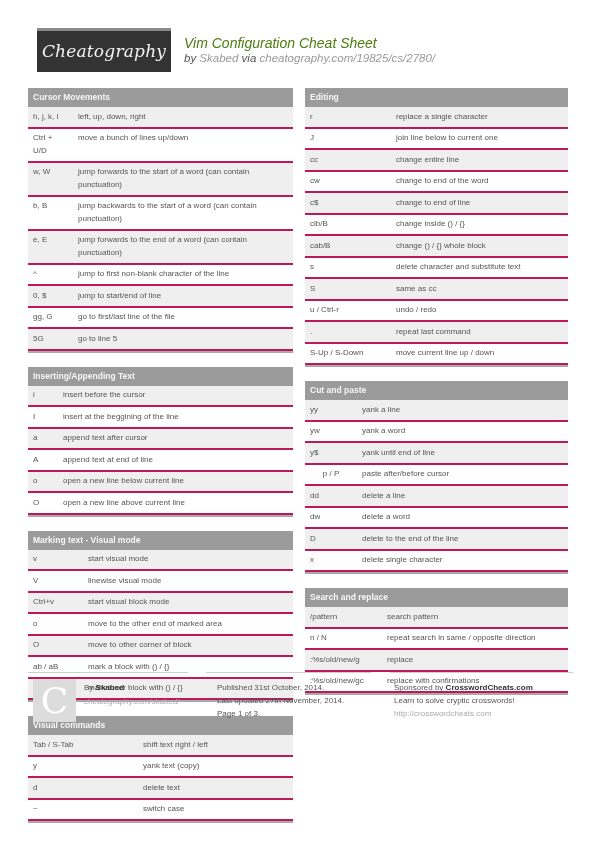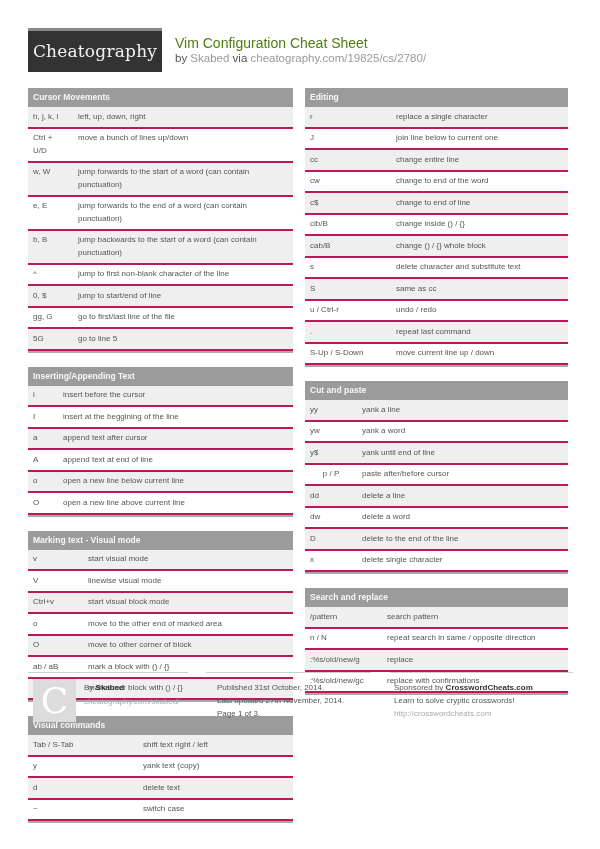--- a/index.html
+++ b/index.html
@@ -1,19 +1,19 @@
 <!DOCTYPE html>
 <html><head>
 <meta charset="utf-8">
 <style>
   * { box-sizing: border-box; margin: 0; padding: 0; }
   html, body { width: 600px; height: 849px; background: #ffffff; overflow: hidden; }
   body { font-family: "Liberation Sans", sans-serif; color: #444; position: relative; }
 
-  .header { position: absolute; left: 28px; top: 28px; width: 545px; height: 46px; }
+  .header { position: absolute; left: 37px; top: 28px; width: 545px; height: 46px; font-style: italic; }
   .logo {
     position: absolute; left: 0; top: 0; width: 134px; height: 44px;
     background: #333333; border-top: 3px solid #8a8a8a;
     color: #f2f2f2; font-family: "DejaVu Serif", "Liberation Serif", serif;
     font-size: 17px; line-height: 40px; text-align: center; letter-spacing: 0.2px;
   }
   .title {
     position: absolute; left: 147px; top: 7px; font-size: 14px; color: #4d7c0f;
     white-space: nowrap;
   }
@@ -77,26 +77,26 @@
           </tr>
           <tr>
             <td class="k" style="width: 45px;">Ctrl + U/D</td>
             <td class="d">move a bunch of lines up/down</td>
           </tr>
           <tr>
             <td class="k" style="width: 45px; margin-left: 19px;">w, W</td>
             <td class="d">jump forwards to the start of a word (can contain punctuation)</td>
           </tr>
           <tr>
+            <td class="k" style="width: 45px;">b, B</td>
+            <td class="d">jump backwards to the start of a word (can contain punctuation)</td>
+          </tr>
+          <tr>
             <td class="k" style="width: 45px;">e, E</td>
             <td class="d">jump forwards to the end of a word (can contain punctuation)</td>
-          </tr>
-          <tr>
-            <td class="k" style="width: 45px;">b, B</td>
-            <td class="d">jump backwards to the start of a word (can contain punctuation)</td>
           </tr>
           <tr>
             <td class="k" style="width: 45px;">^</td>
             <td class="d">jump to first non-blank character of the line</td>
           </tr>
           <tr>
             <td class="k" style="width: 45px;">0, $</td>
             <td class="d">jump to start/end of line</td>
           </tr>
           <tr>

